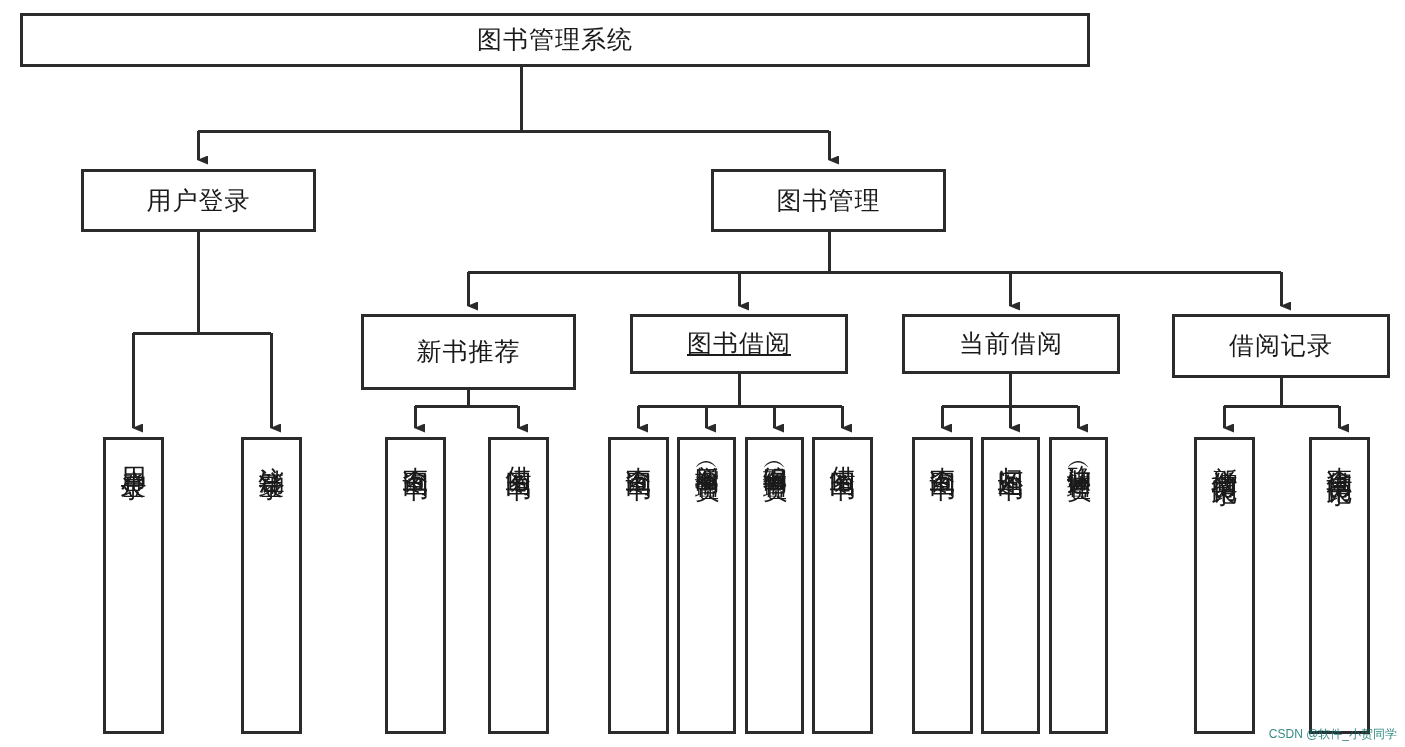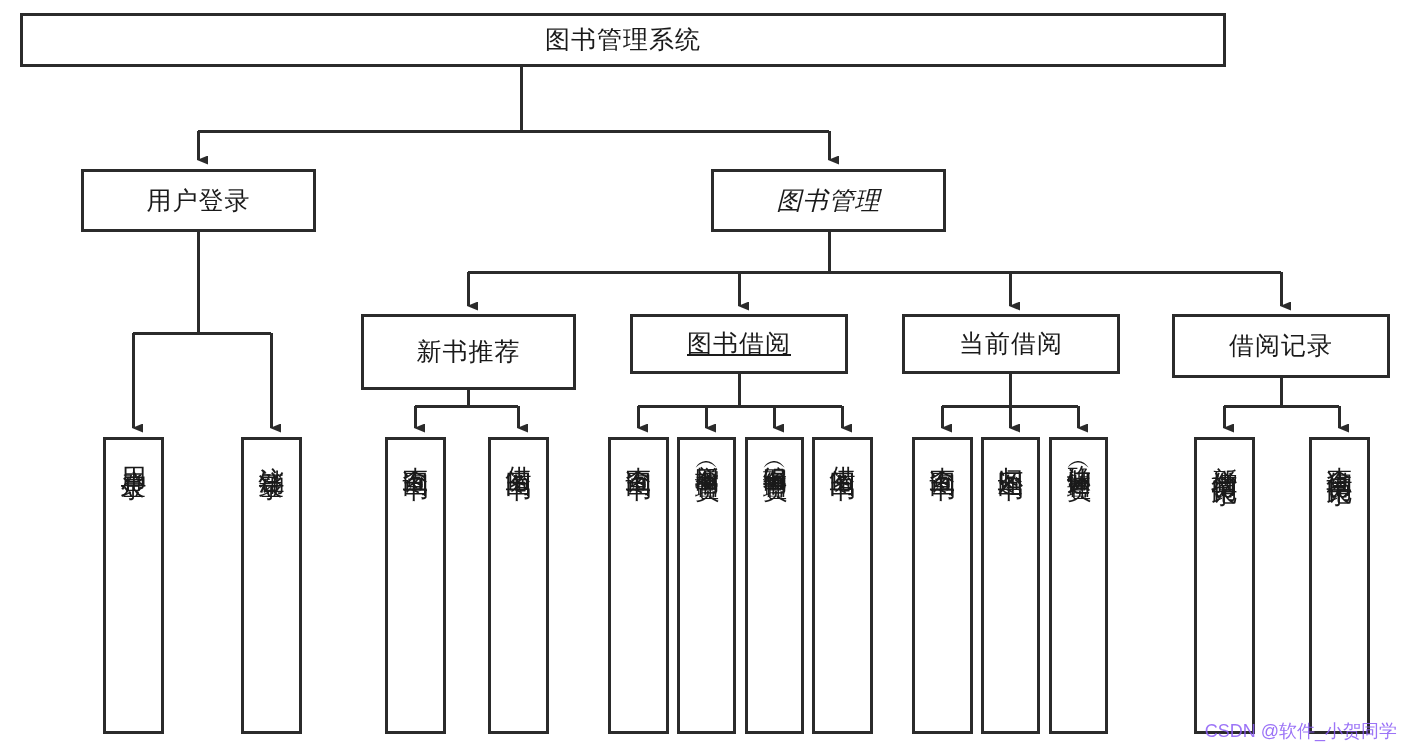--- a/index.html
+++ b/index.html
@@ -70,22 +70,22 @@
   }
   .node.vert.narrow .node-label {
     font-size: 24px;
     letter-spacing: 2px;
   }
   #watermark {
     position: absolute;
     right: 8px;
     bottom: 4px;
     z-index: 5;
-    font-size: 18px;
-    color: #8b5cf6;
+    font-size: 12px;
+    color: #0f766e;
     opacity: 0.85;
     white-space: nowrap;
     font-family: "Liberation Sans", "DejaVu Sans", sans-serif;
   }
 </style>
 </head>
 <body>
 
 <div id="diagram-root">
 
@@ -133,28 +133,28 @@
       <path d="M1010,406 L1010,428" marker-end="url(#arrowhead)"></path>
       <path d="M1078,406 L1078,428" marker-end="url(#arrowhead)"></path>
 
       <path d="M1281,374 L1281,406"></path>
       <path d="M1224,406 L1339,406"></path>
       <path d="M1224,406 L1224,428" marker-end="url(#arrowhead)"></path>
       <path d="M1339,406 L1339,428" marker-end="url(#arrowhead)"></path>
     </g>
   </svg>
 
-  <div class="node horiz root" style="left:20px; top:13px; width:1206px; height:54px;">
+  <div class="node horiz root" style="left:20px; top:13px; width:1070px; height:54px;">
     <span class="node-label">图书管理系统</span>
   </div>
 
   <div class="node horiz" style="left:81px; top:169px; width:235px; height:63px;">
     <span class="node-label">用户登录</span>
   </div>
-  <div class="node horiz" style="left:711px; top:169px; width:235px; height:63px;font-style:italic;">
+  <div class="node horiz" style="left:711px; top:169px; width:235px; height:63px;">
     <span class="node-label">图书管理</span>
   </div>
 
   <div class="node horiz" style="left:361px; top:314px; width:215px; height:76px;">
     <span class="node-label">新书推荐</span>
   </div>
   <div class="node horiz" style="left:630px; top:314px; width:218px; height:60px;text-decoration:underline;">
     <span class="node-label">图书借阅</span>
   </div>
   <div class="node horiz" style="left:902px; top:314px; width:218px; height:60px;align-items:center;">

